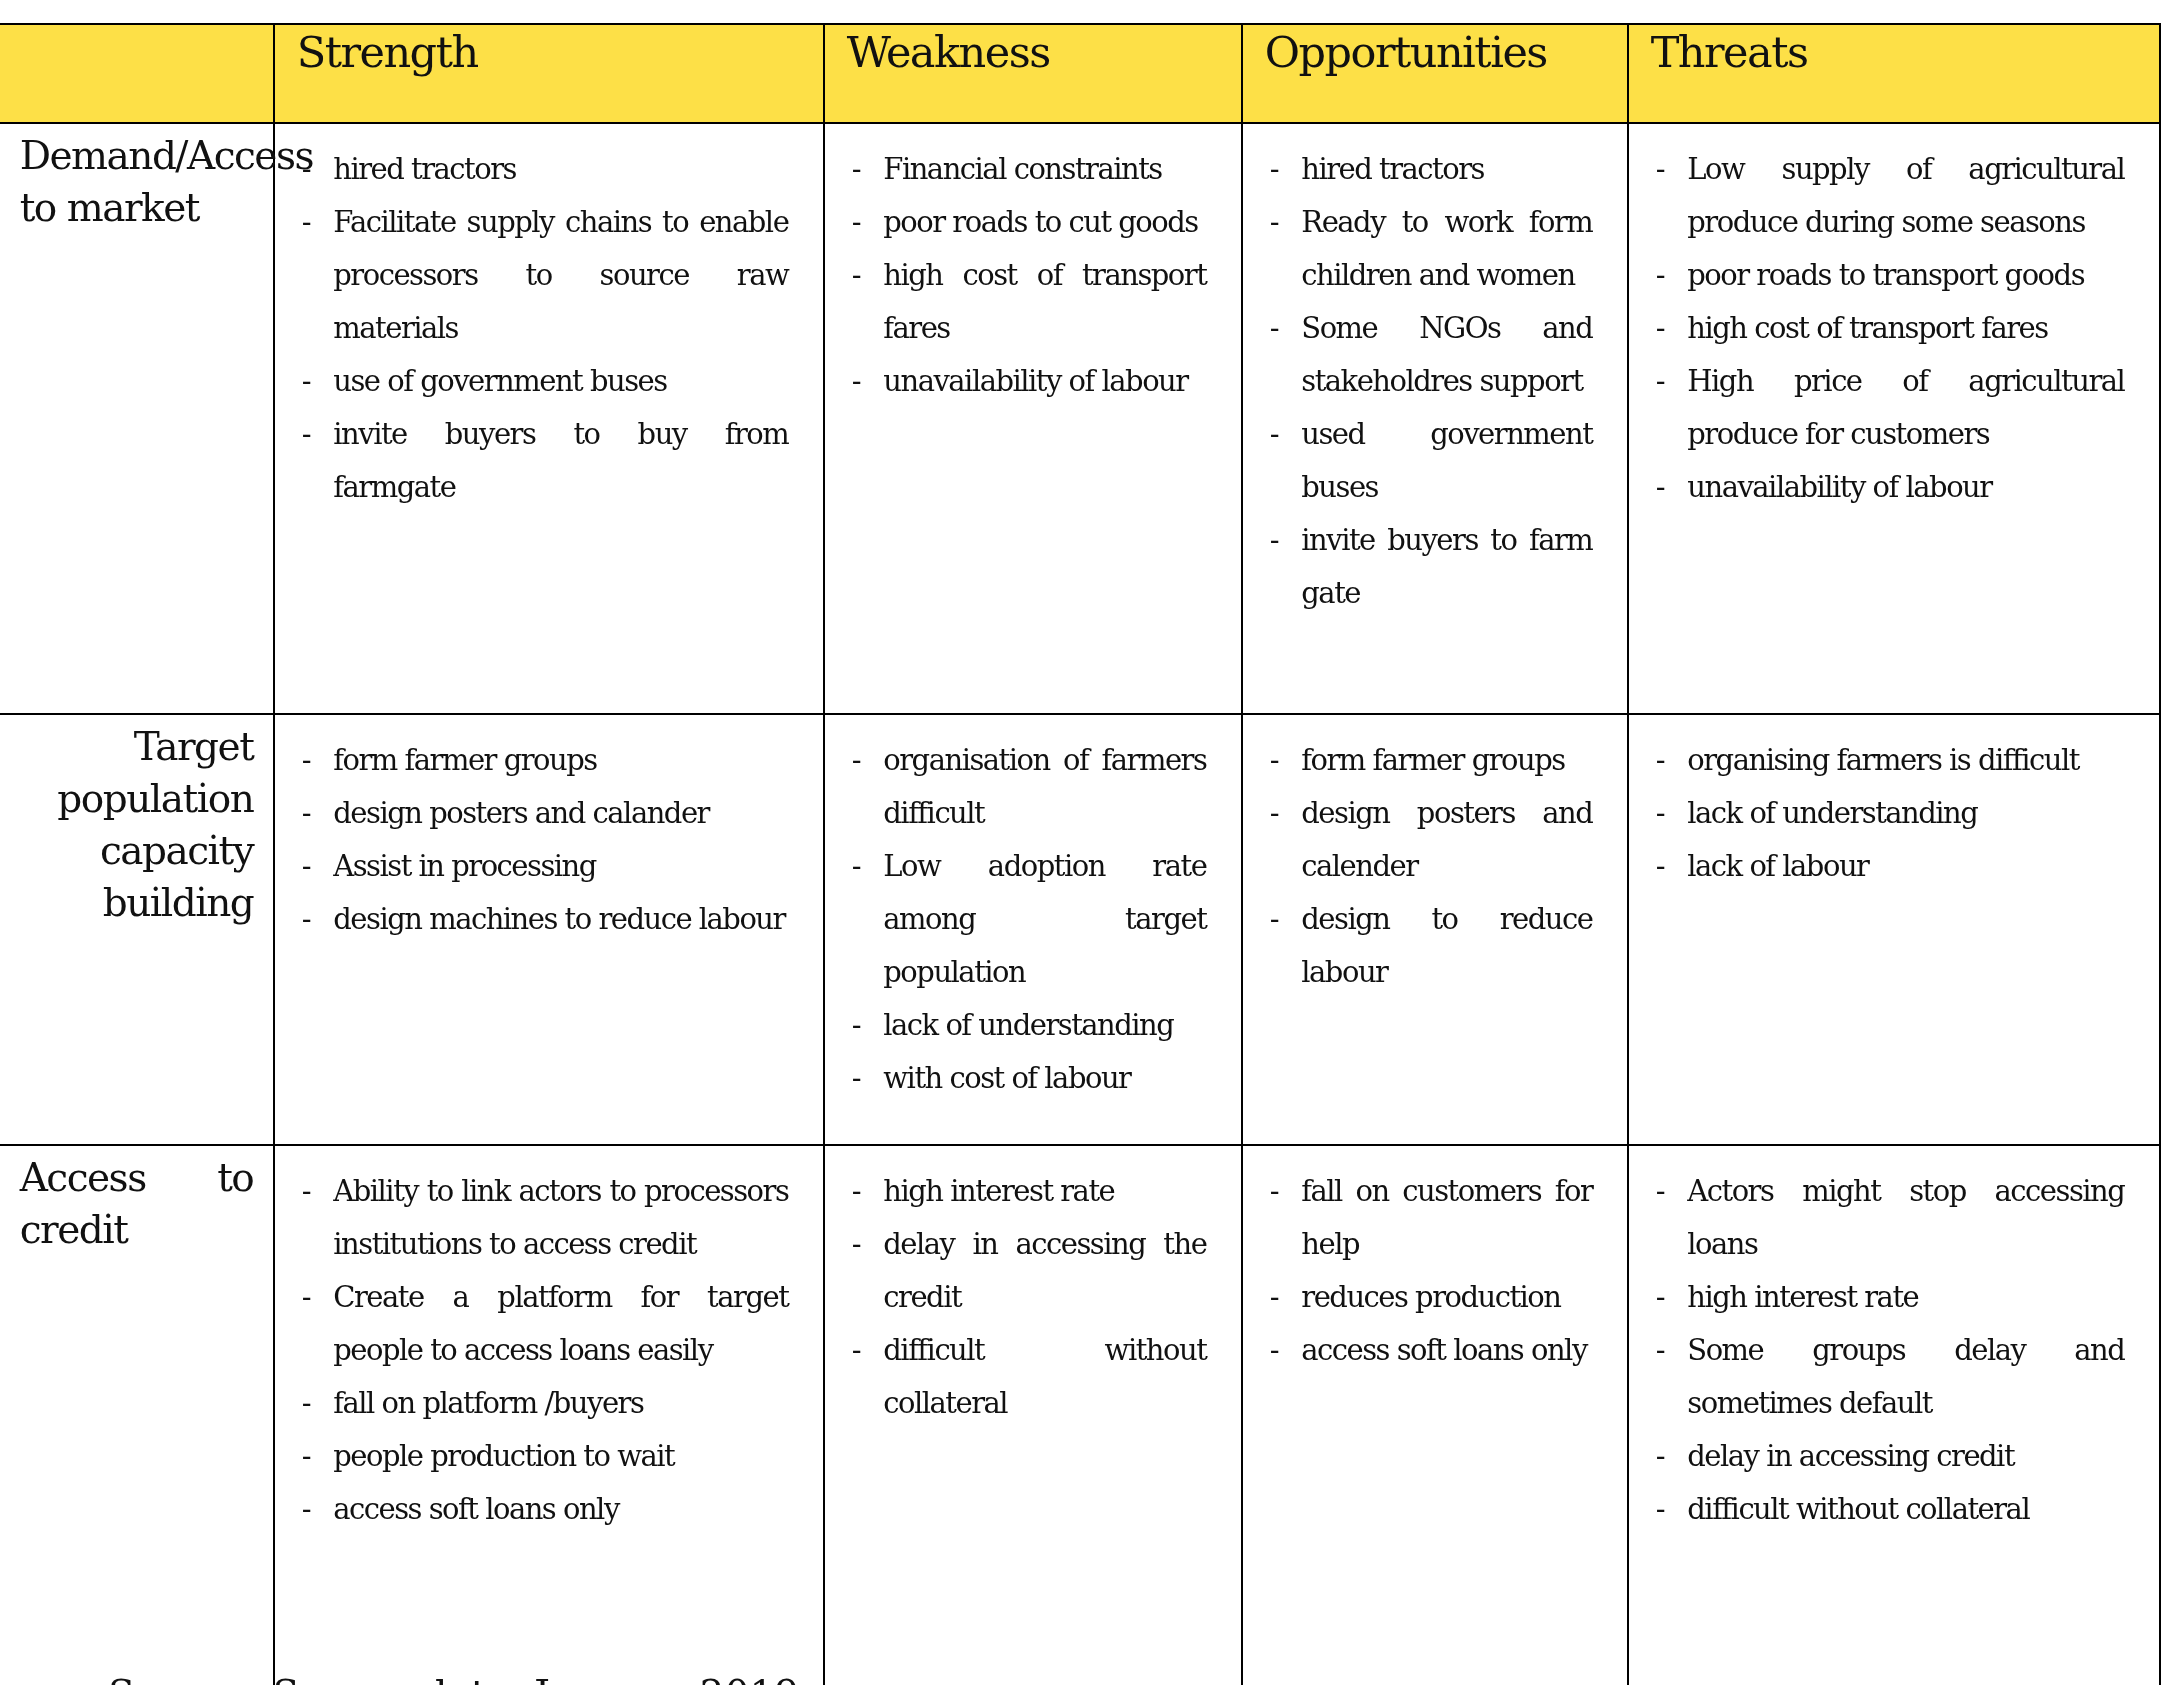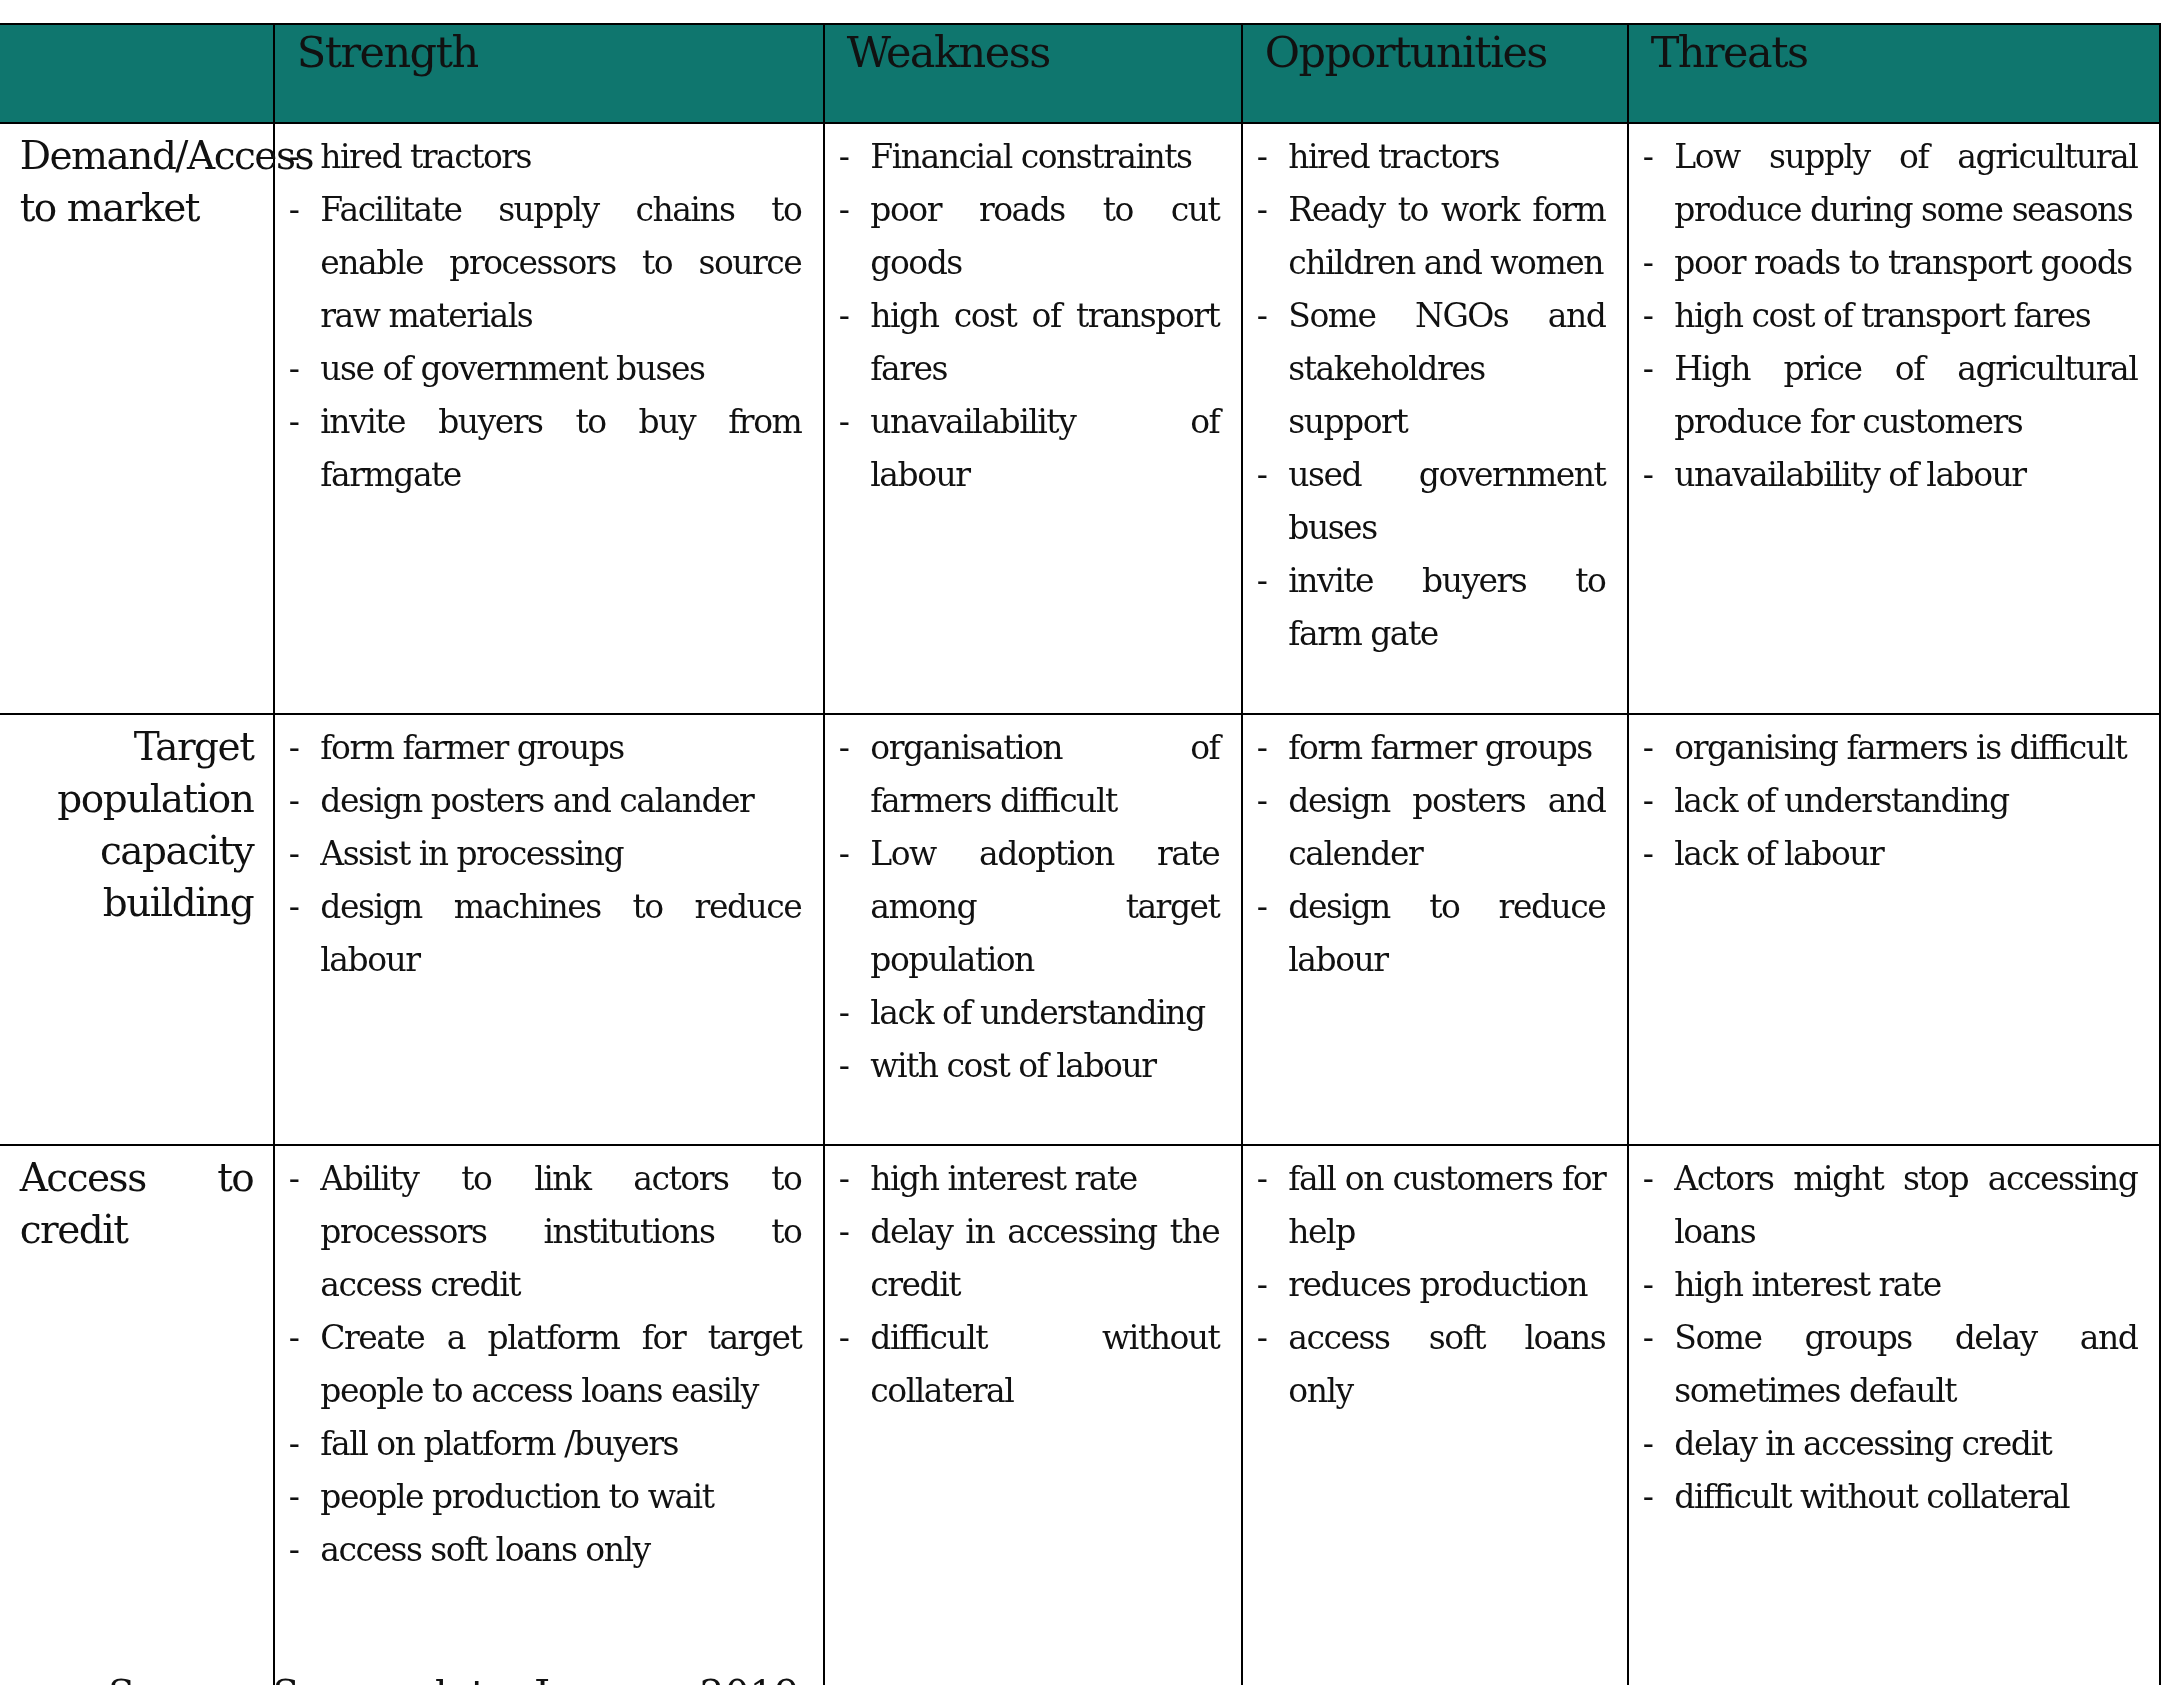--- a/index.html
+++ b/index.html
@@ -28,21 +28,21 @@
   .swot-table col.c2 { width: 418px; }
   .swot-table col.c3 { width: 386px; }
   .swot-table col.c4 { width: 532px; }
 
   .swot-table th, .swot-table td {
     border: 2px solid #000;
     vertical-align: top;
     padding: 0;
   }
   .swot-table thead th {
-    background: #0f766e;
+    background: #fde047;
     height: 95px;
     font-weight: normal;
     text-align: left;
     font-size: 43px;
     line-height: 51px;
     padding: 2px 19.7px 0 21.7px;
     font-family: "DejaVu Serif", serif;
     letter-spacing: -1.5px;
     transform-origin: left top;
   }
@@ -55,23 +55,23 @@
   .row-label {
     font-size: 39px;
     line-height: 52px;
     padding: 5.9px 19.7px 0 19.7px;
     text-align: justify;
     letter-spacing: -1.5px;
     font-family: "DejaVu Serif", serif;
   }
   .items {
     list-style: none;
-    margin: 0;
+    margin: 13px;
     padding: 5.9px 21.7px 0 13.8px;
-    font-size: 33px;
+    font-size: 29px;
     line-height: 53px;
     letter-spacing: -1.5px;
     font-family: "DejaVu Serif", serif;
   }
   .items li {
     position: relative;
     padding-left: 31.5px;
     text-align: justify;
     text-align-last: left;
   }

